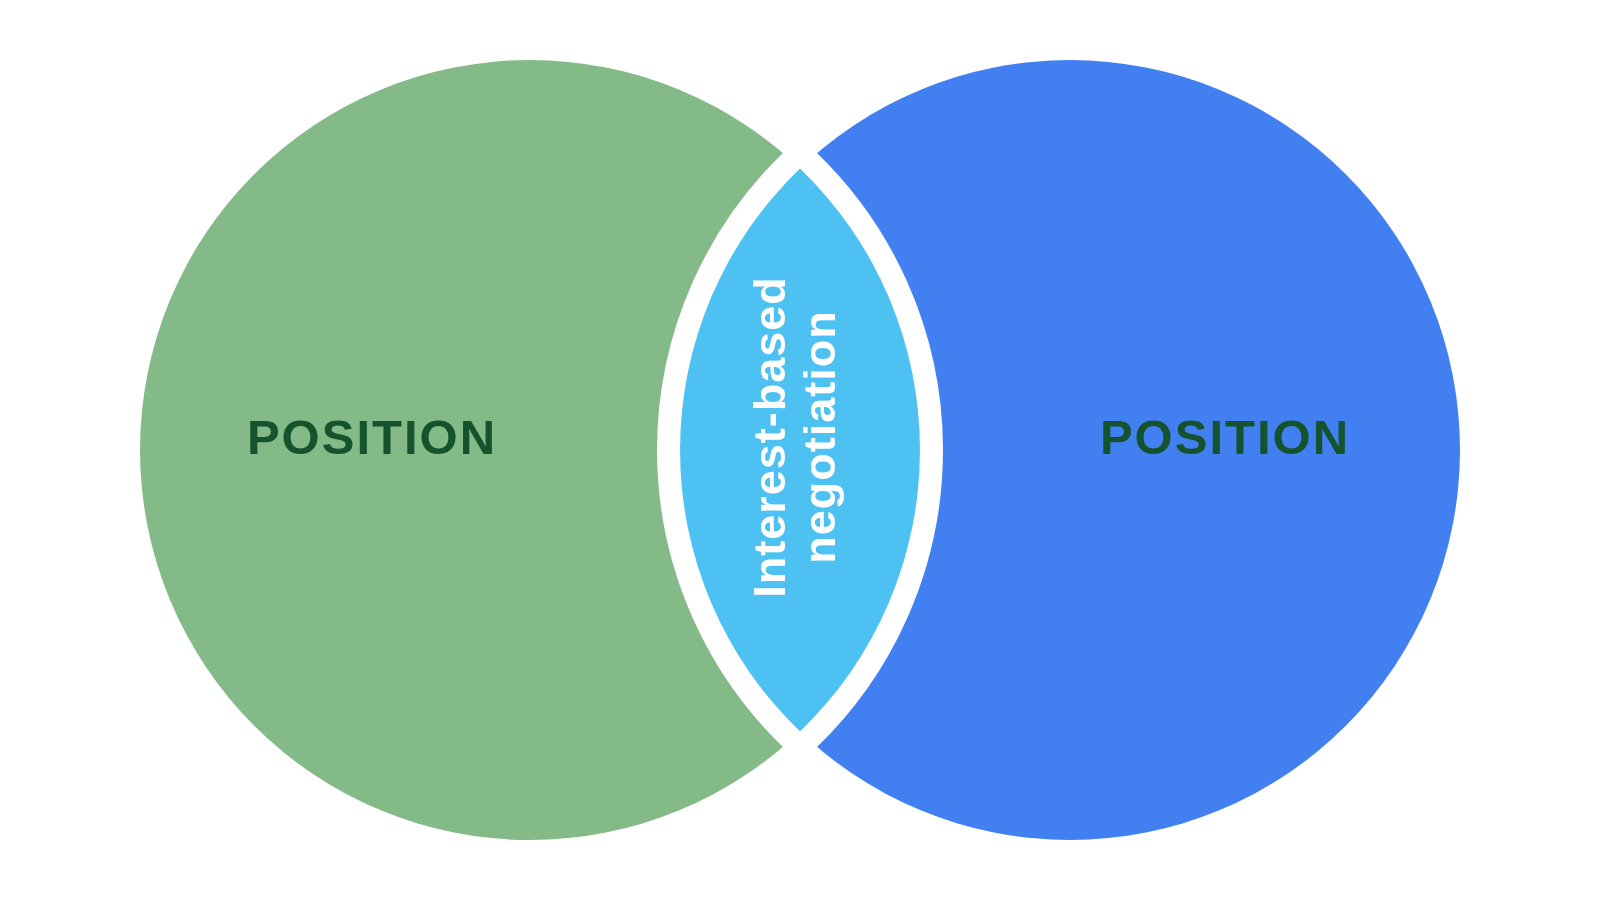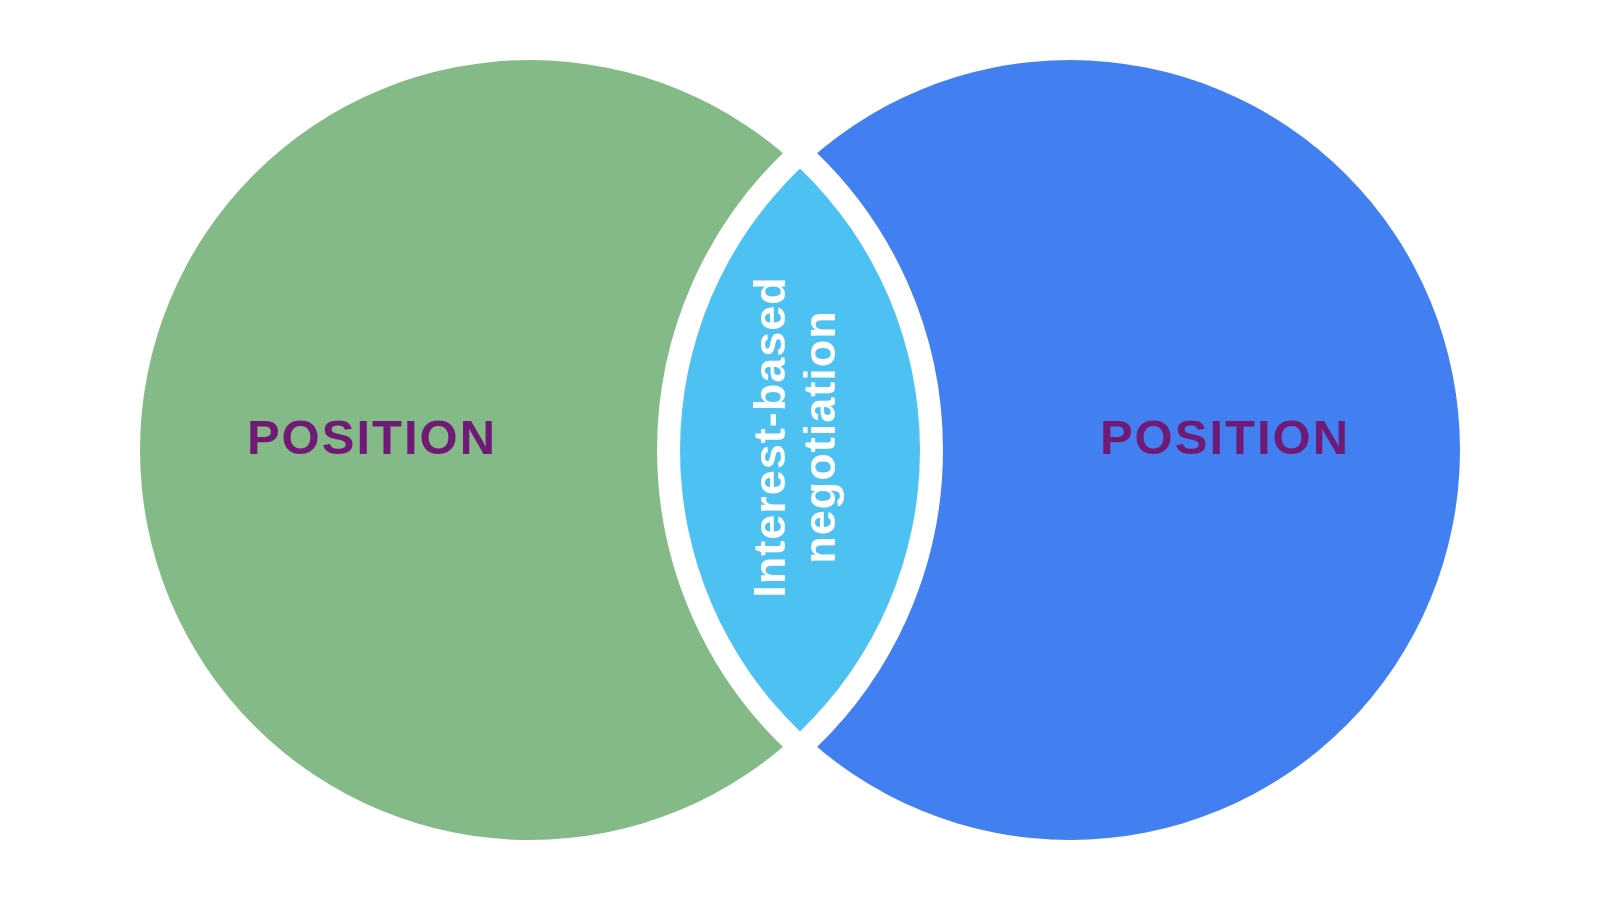--- a/index.html
+++ b/index.html
@@ -19,21 +19,21 @@
   .stage svg {
     position: absolute;
     left: 0;
     top: 0;
     display: block;
   }
   .circle-label {
     position: absolute;
     top: 437px;
     transform: translate(-50%, -50%);
-    color: #701a75;
+    color: #14532d;
     font-size: 49px;
     font-weight: 700;
     letter-spacing: 2px;
     white-space: nowrap;
     text-align: center;
   }
   .circle-label.left  { left: 372px; }
   .circle-label.right { left: 1225px; }
   .lens-label {
     position: absolute;

